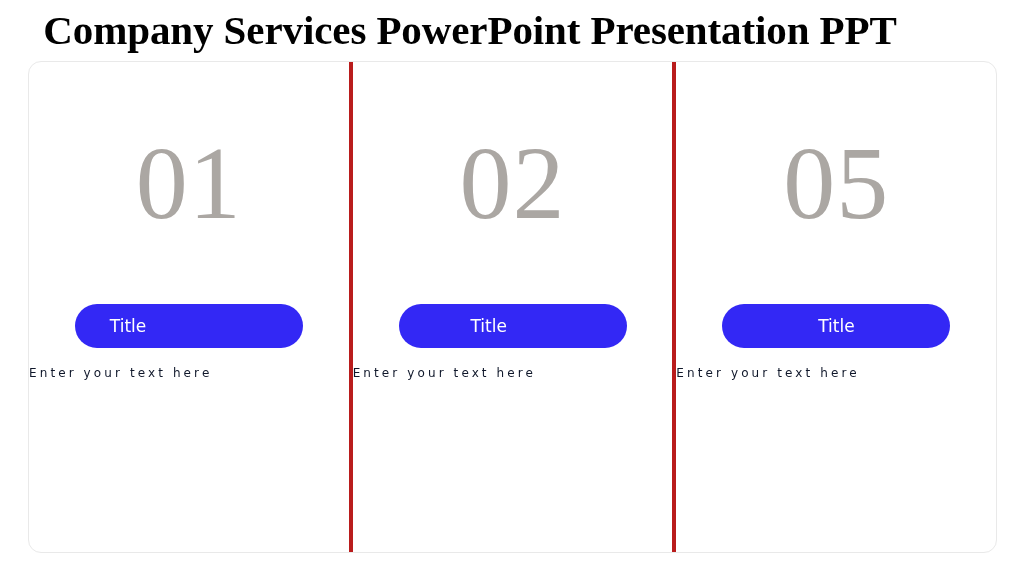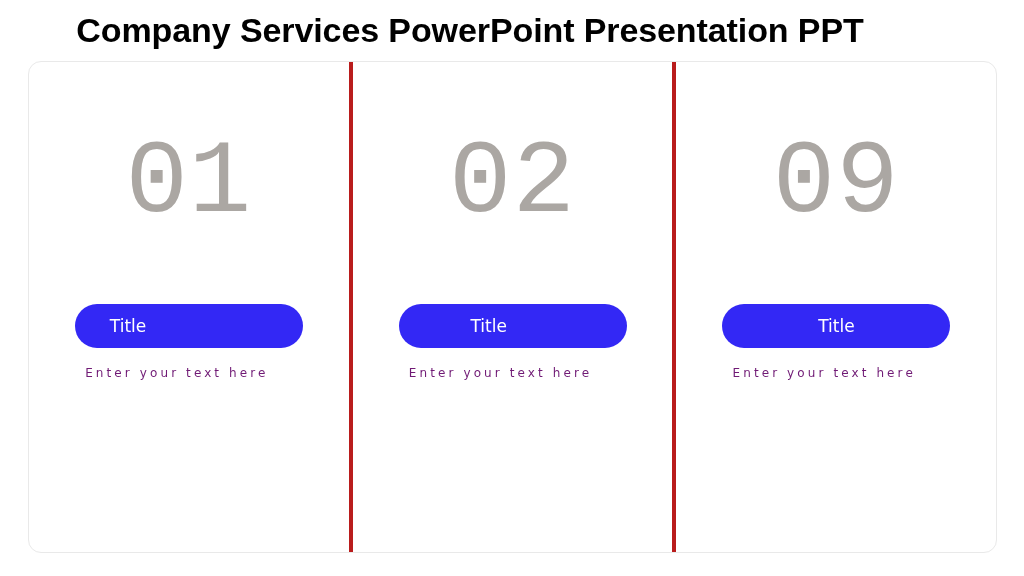--- a/index.html
+++ b/index.html
@@ -22,22 +22,22 @@
     background: #ffffff;
   }
 
   
   .slide-title {
     position: absolute;
     left: 0;
     top: 11px;
     width: 940px;
     text-align: center;
-    font-family: Liberation Sans, sans-serif;
-    font-size: 34px;
+    font-family: Liberation Serif, serif;
+    font-size: 41px;
     font-weight: bold;
     color: #000000;
     letter-spacing: -0.1px;
     line-height: 38px;
     white-space: nowrap;
   }
 
   
   .cards-frame {
     position: absolute;
@@ -62,21 +62,21 @@
     border-left: 4px solid #b91c1c;
   }
 
   
   .card-number {
     position: absolute;
     left: 0;
     right: 0;
     top: 69px;
     text-align: center;
-    font-family: Liberation Mono, monospace;
+    font-family: Liberation Serif, serif;
     font-size: 104px;
     font-weight: 300;
     color: #aba7a3;
     line-height: 104px;
     letter-spacing: 1px;
   }
 
   
   .card-button-wrap {
     position: absolute;
@@ -107,25 +107,25 @@
   .card-button.pos-1 { padding-left: 35px; }
   .card-button.pos-2 { padding-left: 72px; }
   .card-button.pos-3 { padding-left: 96px; }
 
   
   .card-caption {
     position: absolute;
     left: 0;
     right: 0;
     top: 303px;
-    text-align: center;
+    text-align: left;
     font-family: "DejaVu Sans", sans-serif;
     font-size: 12px;
     font-weight: 400;
-    color: #701a75;
+    color: #0f172a;
     letter-spacing: 3.1px;
     line-height: 16px;
     white-space: nowrap;
   }
   .card-caption.nudge-1 { padding-right: 24px; }
   .card-caption.nudge-2 { padding-right: 24px; }
   .card-caption.nudge-3 { padding-right: 24px; }
 </style>
 </head>
 <body>
@@ -146,21 +146,21 @@
 
     <div class="card">
       <div class="card-number">02</div>
       <div class="card-button-wrap">
         <button class="card-button pos-2">Title</button>
       </div>
       <div class="card-caption nudge-2">Enter your text here</div>
     </div>
 
     <div class="card">
-      <div class="card-number">09</div>
+      <div class="card-number">05</div>
       <div class="card-button-wrap">
         <button class="card-button pos-3">Title</button>
       </div>
       <div class="card-caption nudge-3">Enter your text here</div>
     </div>
 
   </div>
 </div>
 
 </body></html>

